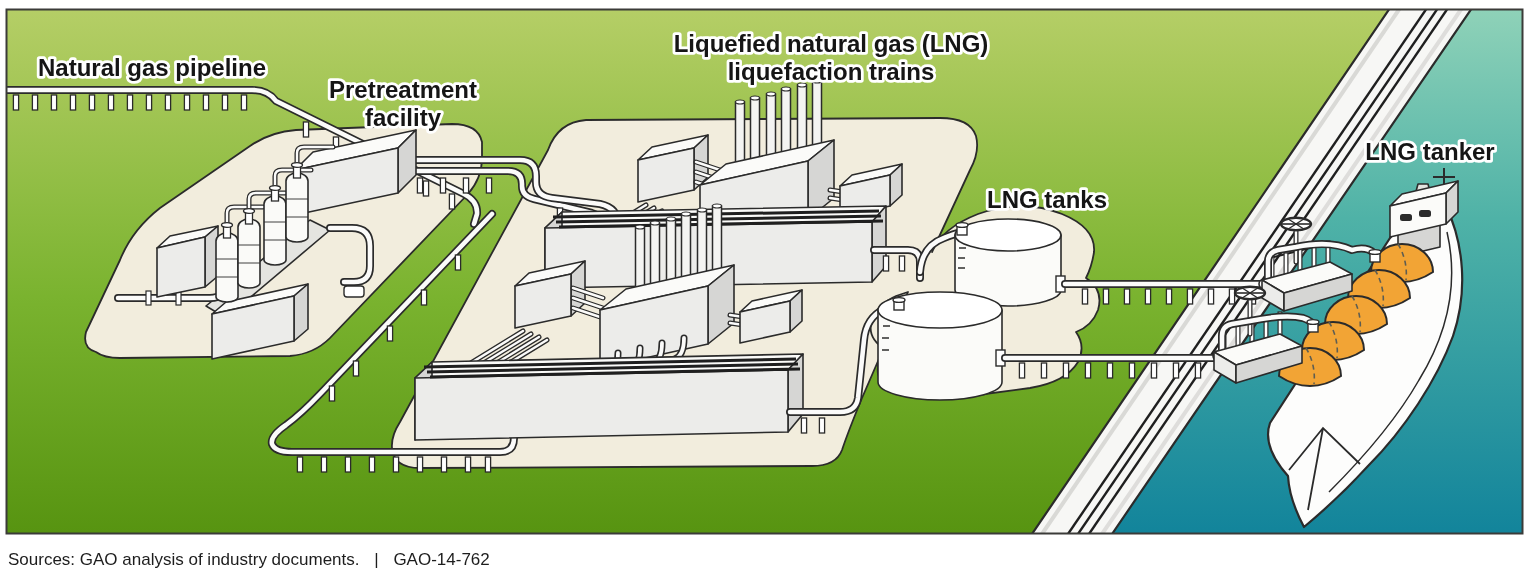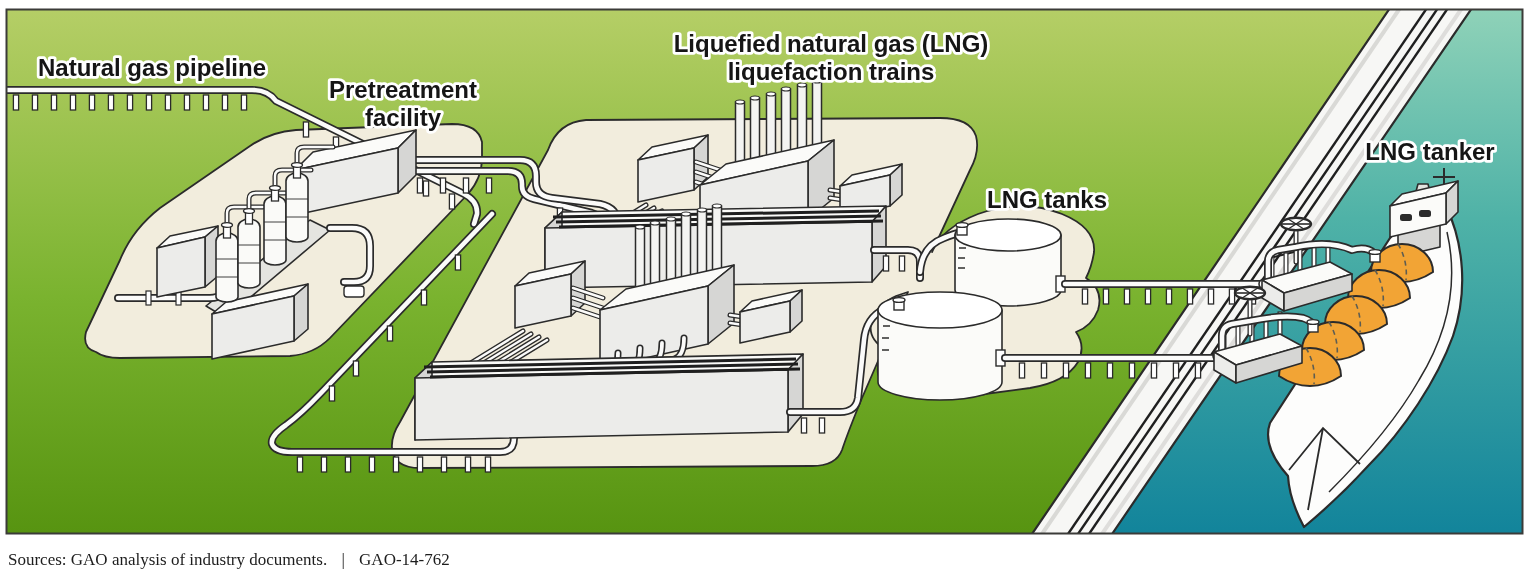--- a/index.html
+++ b/index.html
@@ -3,21 +3,21 @@
 <meta charset="utf-8">
 <style>
   html,body{margin:0;padding:0;}
   body{width:1536px;height:574px;position:relative;background:#ffffff;
        font-family:"Liberation Sans",sans-serif;overflow:hidden;}
   .stage{position:absolute;top:0;left:0;}
   .lbl{font-weight:bold;font-size:24px;fill:#151515;stroke:#ffffff;stroke-width:5.5px;
        paint-order:stroke;stroke-linejoin:round;text-anchor:middle;
        font-family:"Liberation Sans",sans-serif;}
   .footer{position:absolute;left:8px;top:550px;font-size:17px;color:#1d1d1d;
-          font-family:Liberation Serif, serif;}
+          font-family:Liberation Sans, sans-serif;}
   .sep{margin:0 10px;}
   .face{stroke:#2b2b2b;stroke-width:1.6;stroke-linejoin:round;}
   .f1{fill:#ececea;} .f2{fill:#fbfbf9;} .f3{fill:#d6d6d4;} .f4{fill:#e4e4e0;}
   .pad{fill:#f2eddd;stroke:#2b2b2b;stroke-width:1.8;stroke-linejoin:round;}
   .pipeO{fill:none;stroke:#2b2b2b;stroke-width:8;stroke-linecap:round;stroke-linejoin:round;}
   .pipeW{fill:none;stroke:#fbfbfa;stroke-width:4.6;stroke-linecap:round;stroke-linejoin:round;}
   .pipeO2{fill:none;stroke:#2b2b2b;stroke-width:5;stroke-linecap:round;stroke-linejoin:round;}
   .pipeW2{fill:none;stroke:#fbfbfa;stroke-width:2.4;stroke-linecap:round;stroke-linejoin:round;}
   .ln{stroke:#1f1f1f;stroke-width:2.4;fill:none;}
 </style>

